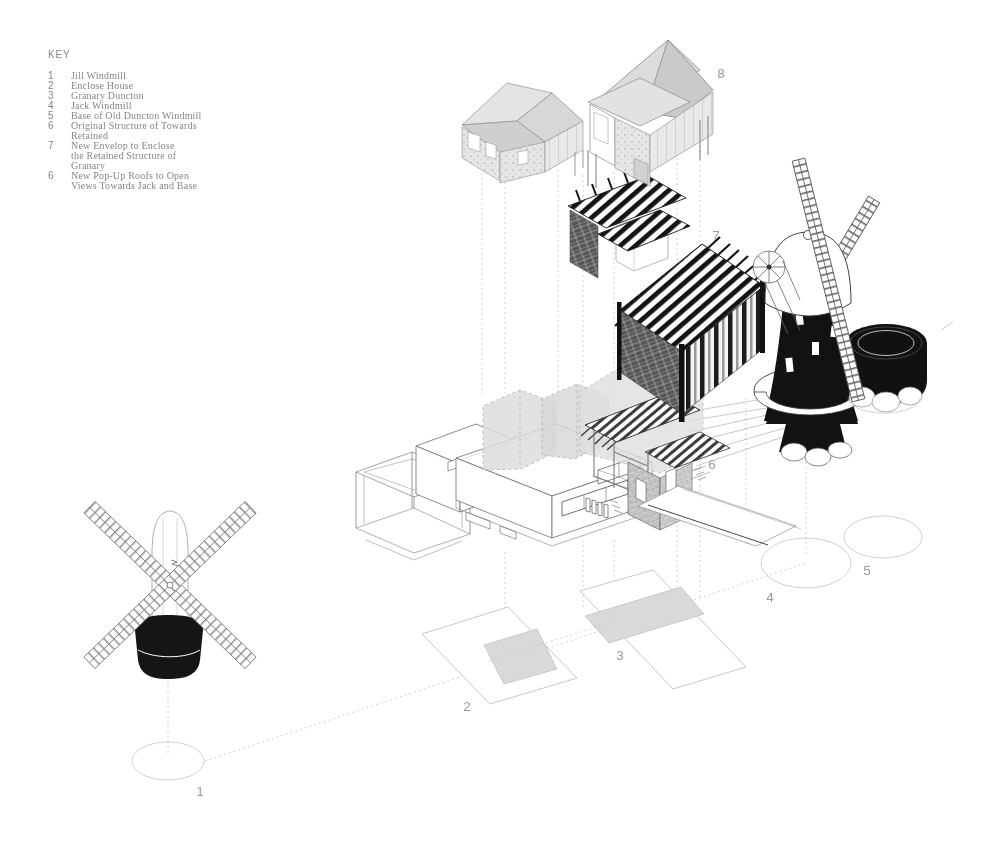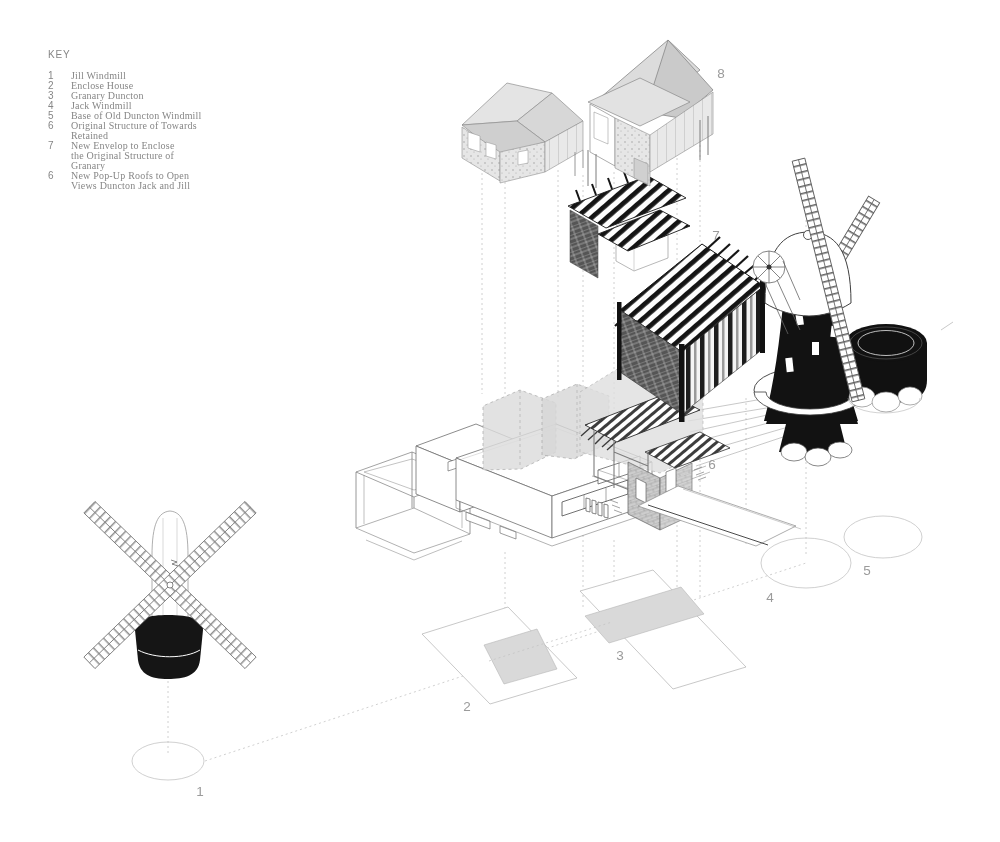--- a/index.html
+++ b/index.html
@@ -377,33 +377,33 @@
         <div class="key-row">
           <span class="key-num"></span>
           <span class="key-text">Retained</span>
         </div>
         <div class="key-row">
           <span class="key-num">7</span>
           <span class="key-text">New Envelop to Enclose</span>
         </div>
         <div class="key-row">
           <span class="key-num"></span>
-          <span class="key-text">the Original Structure of</span>
+          <span class="key-text">the Retained Structure of</span>
         </div>
         <div class="key-row">
           <span class="key-num"></span>
           <span class="key-text">Granary</span>
         </div>
         <div class="key-row">
           <span class="key-num">6</span>
           <span class="key-text">New Pop-Up Roofs to Open</span>
         </div>
         <div class="key-row">
           <span class="key-num"></span>
-          <span class="key-text">Views Duncton Jack and Jill</span>
+          <span class="key-text">Views Towards Jack and Base</span>
         </div>
       </div>
   </div>
 
   <div>
       <span class="dlabel" style="left: 200px; top: 791px;">1</span>
       <span class="dlabel" style="left: 467px; top: 706px;">2</span>
       <span class="dlabel" style="left: 620px; top: 655px;">3</span>
       <span class="dlabel" style="left: 770px; top: 597px;">4</span>
       <span class="dlabel" style="left: 867px; top: 570px;">5</span>

